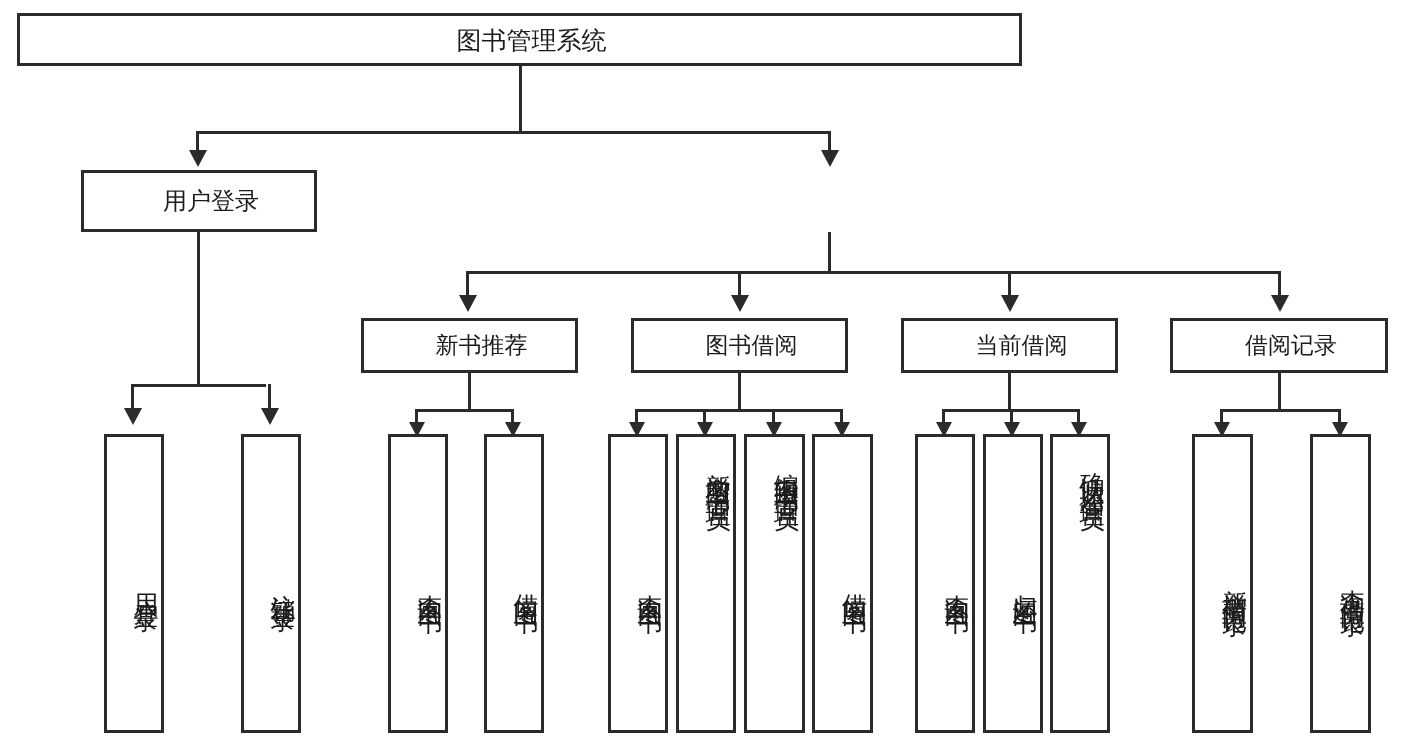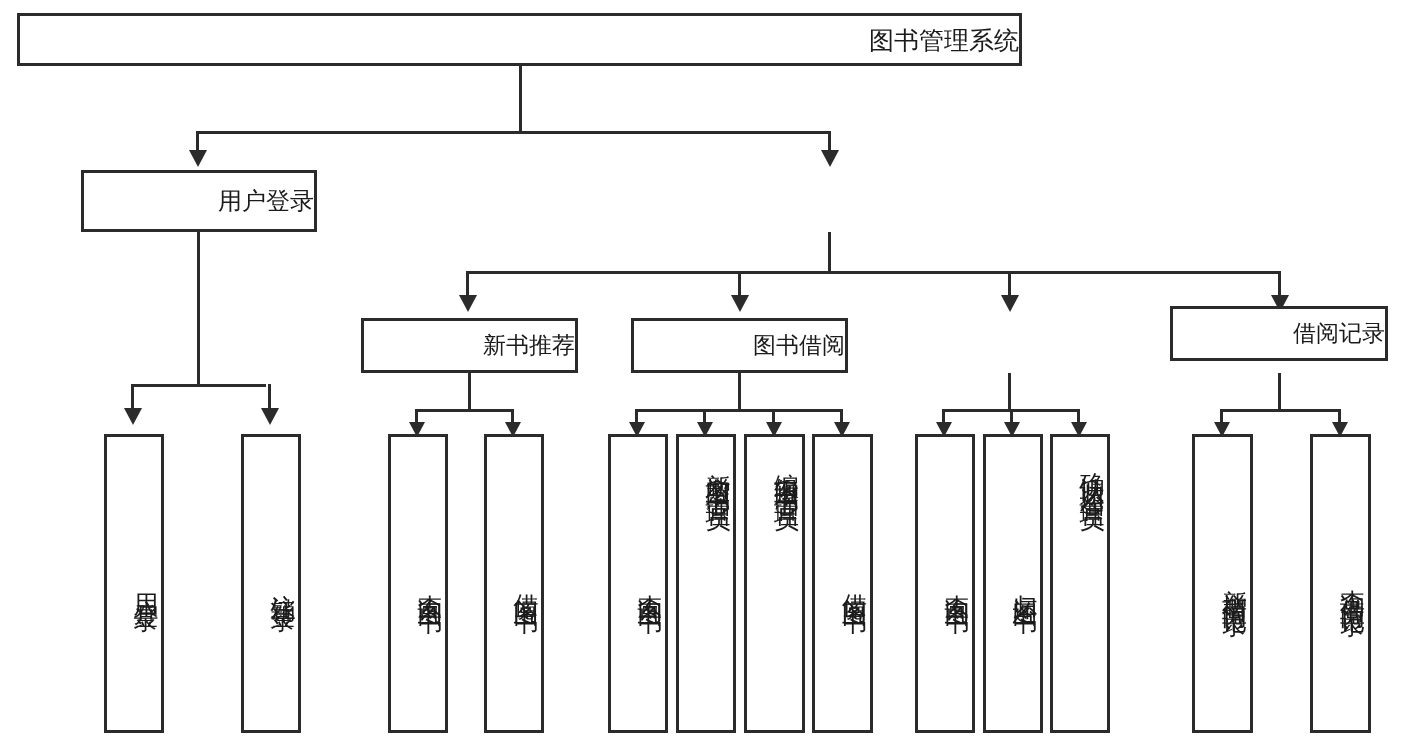--- a/index.html
+++ b/index.html
@@ -16,21 +16,21 @@
     overflow:hidden;
   }
   
   .node{
     position:absolute;
     box-sizing:border-box;
     background:#ffffff;
     border:3px solid #2b2b2b;
     display:flex;
     align-items:center;
-    justify-content:flex-end;
+    justify-content:center;
     color:#1b1b1b;
     z-index:3;
     padding-left:24px;
   }
   .node .label{
     line-height:1.12;
     text-align:center;
     white-space:nowrap;
     color:#1b1b1b;
   }
@@ -133,21 +133,24 @@
   <div class="arrow" style="left:1001px; top:295px;"></div>
   <div class="vline" style="left:1278px; top:271px; width:3px; height:27px;"></div>
   <div class="arrow" style="left:1271px; top:295px;"></div>
 
   <div class="node lvl3" style="left:631px; top:318px; width:217px; height:55px;">
     <span class="label">图书借阅</span>
   </div>
   <div class="node lvl3" style="left:361px; top:318px; width:217px; height:55px;">
     <span class="label">新书推荐</span>
   </div>
-  <div class="node lvl3" style="left:1170px; top:306px; width:218px; height:55px;">
+  <div class="node lvl3" style="left:901px; top:318px; width:217px; height:55px;">
+    <span class="label">当前借阅</span>
+  </div>
+  <div class="node lvl3" style="left:1170px; top:318px; width:218px; height:55px;">
     <span class="label">借阅记录</span>
   </div>
 
   <div class="vline" style="left:468px; top:373px; width:3px; height:37px;"></div>
   <div class="hline" style="left:415px; top:409px; width:99px; height:3px;"></div>
   <div class="vline" style="left:415px; top:409px; width:3px; height:16px;"></div>
   <div class="arrow small" style="left:409px; top:422px;"></div>
   <div class="vline" style="left:511px; top:409px; width:3px; height:16px;"></div>
   <div class="arrow small" style="left:505px; top:422px;"></div>
 

